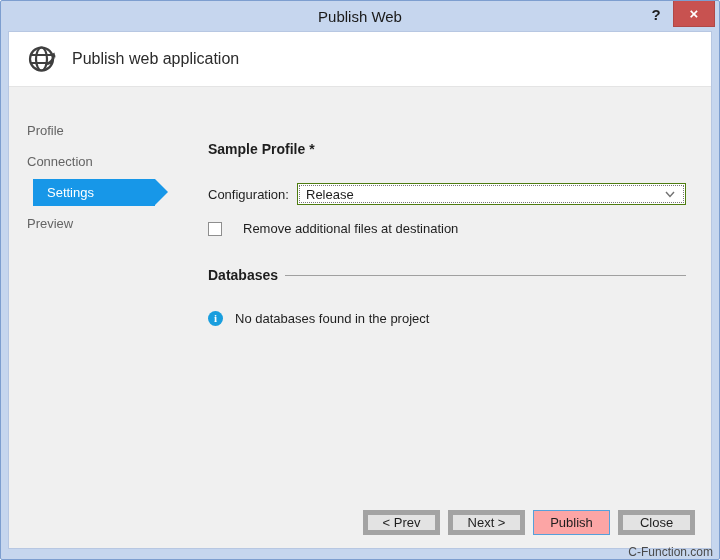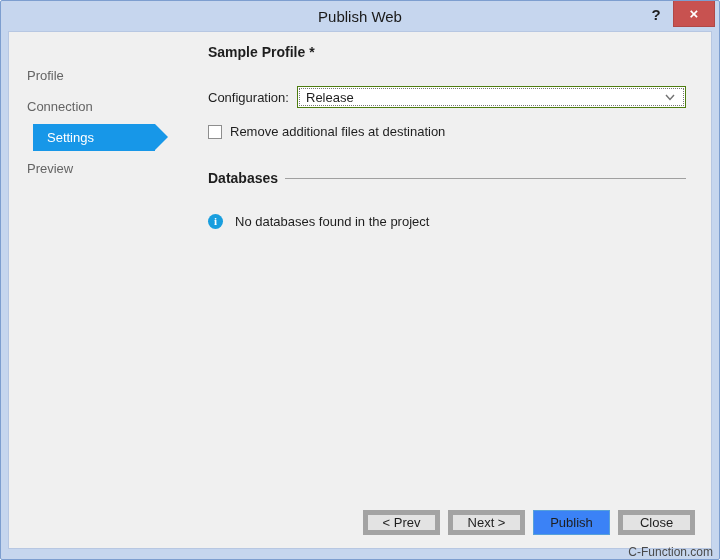--- a/index.html
+++ b/index.html
@@ -56,38 +56,38 @@
   .nav-item.selected {
     position:relative; margin-left:24px; width:122px; padding-left:14px;
     background:#1797e8; color:#fff;
   }
   .nav-item.selected::after {
     content:""; position:absolute; right:-13px; top:0;
     border-top:13.5px solid transparent; border-bottom:13.5px solid transparent;
     border-left:13px solid #1797e8;
   }
 
-  .main { flex:1; padding:12px 25px 0 0; }
+  .main { flex:1; padding:40px 25px 0 0;margin-top:14px; }
 
   .section-title { font-size:14px; font-weight:bold; color:#1e1e1e; }
 
   .config-row { display:flex; align-items:center; margin-top:26px;justify-content:space-between; }
   .config-label { font-size:13px; color:#1e1e1e; width:89px; flex:none; }
   .combobox {
     flex:1; height:22px; background:#fff; border:1px solid #4d7c0f;
     display:flex; align-items:center; position:relative; cursor:pointer;
   }
   .combobox-focus {
     position:absolute; inset:1px; border:1px dotted #777;
     display:flex; align-items:center; padding:0 6px;
   }
   .combobox-value { font-size:13px; color:#1e1e1e; flex:1; }
   .combo-chevron { width:10px; height:7px; flex:none; margin-right:2px; }
 
-  .checkbox-row { display:flex; align-items:center; margin-top:16px; gap:8px; }
+  .checkbox-row { display:flex; align-items:center; margin-top:16px; gap:21px; }
   .checkbox {
     width:14px; height:14px; background:#fff; border:1px solid #8e8e8e;
     flex:none; cursor:pointer;
   }
   .checkbox-label { font-size:13px; color:#1e1e1e; }
 
   .group-header { display:flex; align-items:center; margin-top:31px; gap:7px; }
   .group-rule { flex:1; height:1px; background:#a0a0a0; }
 
   .info-row { display:flex; align-items:center; margin-top:28px; gap:12px; }
@@ -100,21 +100,21 @@
 
   
   .footer {
     position:absolute; right:16px; bottom:13px; display:flex; gap:8px;
   }
   .btn {
     width:77px; height:25px; background:#e3e3e3; border:5px solid #a3a3a3;
     font-family:"Liberation Sans",sans-serif; font-size:13px; color:#1e1e1e;
     display:flex; align-items:center; justify-content:center; cursor:pointer;
   }
-  .btn.default { background:#3b82f6; border:1px solid #56a0da; }
+  .btn.default { background:#fca5a5; border:1px solid #56a0da; }
 
   .watermark {
     position:absolute; right:6px; bottom:0px; font-size:12px; color:#4a4a4a;
     z-index:5;
   }
 </style>
 </head>
 <body>
 
 <div class="window">
@@ -124,20 +124,32 @@
     <div class="titlebar-controls">
       <div class="help-btn">?</div>
       <div class="close-btn">
         <span>×</span>
       </div>
     </div>
   </div>
 
   <div class="dialog">
 
+    <div class="header">
+      <svg class="globe-icon" viewBox="0 0 32 32">
+        <g fill="none" stroke="#3f3f3f" stroke-width="2.2">
+          <circle cx="14.5" cy="16" r="11.5"></circle>
+          <ellipse cx="14.5" cy="16" rx="5.5" ry="11.5"></ellipse>
+          <path d="M3.4 12 H25.6 M3.4 20 H25.6"></path>
+        </g>
+        <path d="M20 21 q6 -2 7 -9" fill="none" stroke="#3f3f3f" stroke-width="2.6"></path>
+        <path d="M23.2 12.2 L27.4 9.6 L28.6 14.6 Z" fill="#3f3f3f"></path>
+      </svg>
+      <div class="header-title">Publish web application</div>
+    </div>
 
     <div class="body">
 
       <div class="sidebar">
         <div class="nav-item">Profile</div>
         <div class="nav-item">Connection</div>
         <div class="nav-item selected">Settings</div>
         <div class="nav-item">Preview</div>
       </div>
 

